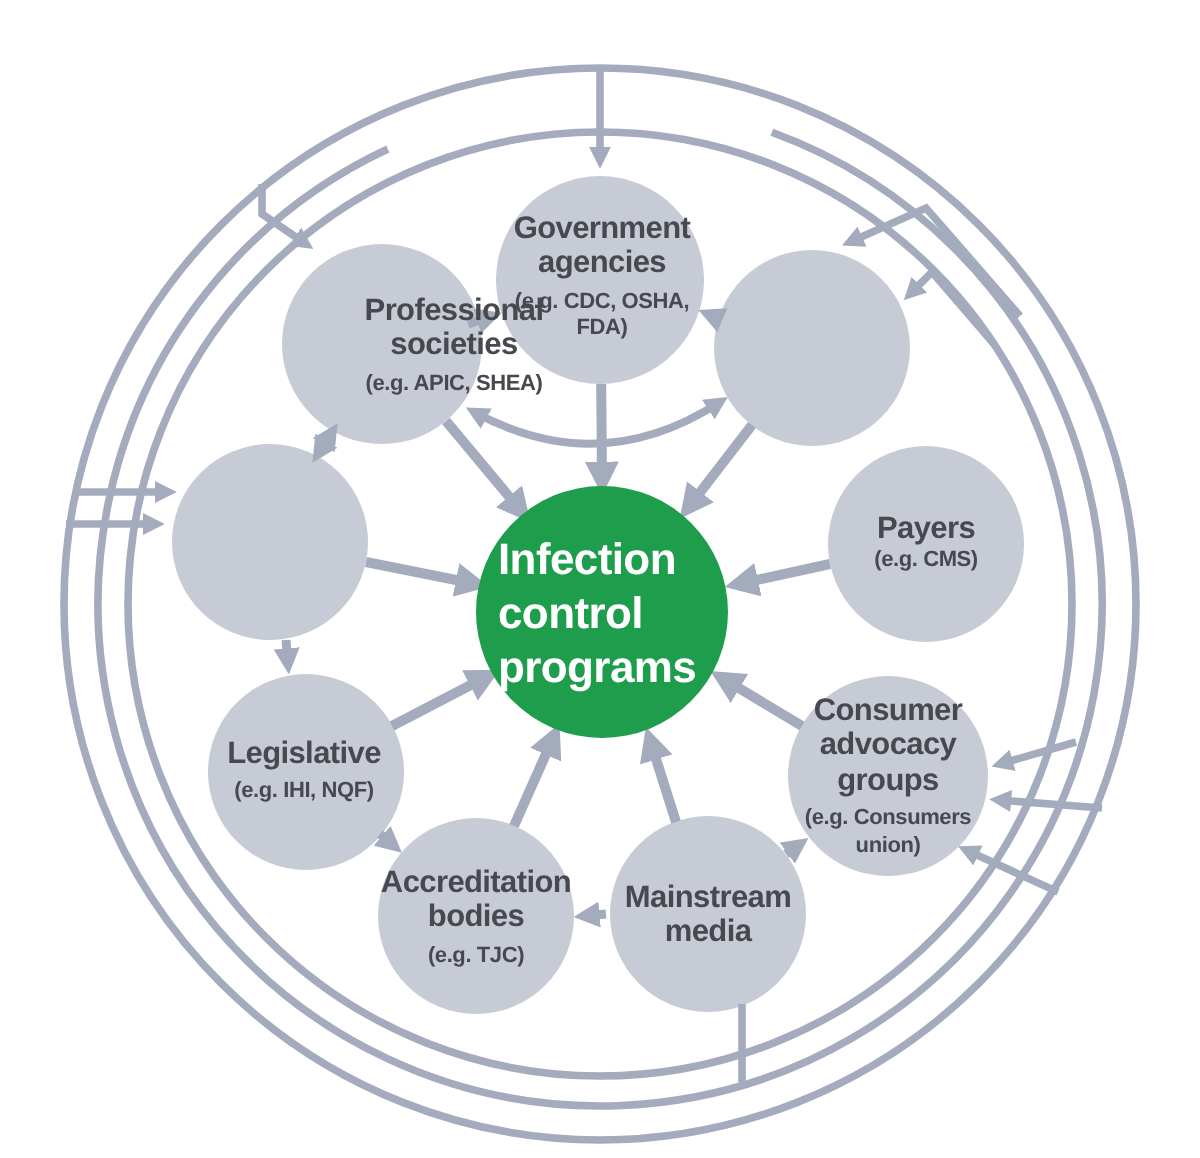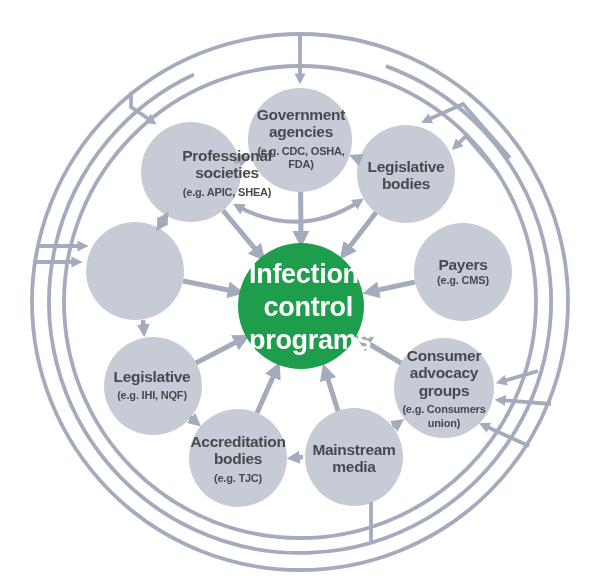--- a/index.html
+++ b/index.html
@@ -4,22 +4,22 @@
 <style>
   html,body{margin:0;padding:0;background:#ffffff;}
   body{width:600px;height:579px;position:relative;overflow:hidden;
        font-family:"Liberation Sans",sans-serif;}
   #stage{position:absolute;left:0;top:0;width:600px;height:579px;}
   svg{position:absolute;left:0;top:0;}
   .node-label{position:absolute;transform:translate(-50%,-50%);text-align:center;
       color:#48494f;font-weight:700;pointer-events:none;}
   .node-label .main{font-size:15.5px;line-height:1.12;letter-spacing:-0.3px;}
   .node-label .sub{font-size:11px;line-height:1.25;margin-top:4px;letter-spacing:-0.2px;text-align:center;}
-  .center-label{position:absolute;transform:translate(-50%,-50%);text-align:right;
-      color:#ffffff;font-weight:700;font-size:27px;line-height:1.22;
+  .center-label{position:absolute;transform:translate(-50%,-50%);text-align:left;
+      color:#ffffff;font-weight:700;font-size:22px;line-height:1.22;
       letter-spacing:-0.3px;pointer-events:none;}
 </style>
 </head>
 <body>
 
 <div id="stage">
 
 <svg width="600" height="579" viewBox="0 0 600 579">
   <defs>
     <marker id="ah" viewBox="0 0 10 10" refX="6" refY="5" markerWidth="3.4" markerHeight="3.4" orient="auto-start-reverse">
@@ -84,23 +84,20 @@
     <path d="M 223,210.5 L 261,256" marker-end="url(#ah)"></path>
   </g>
 
   <circle cx="301" cy="306" r="63" fill="#1e9e4c"></circle>
 </svg>
 
 <div class="node-label" style="left:301px;top:139px;width:100px;">
   <div class="main">Government agencies</div>
   <div class="sub">(e.g. CDC, OSHA, FDA)</div>
 </div>
-<div class="node-label" style="left:406px;top:175px;width:92px;">
-  <div class="main">Legislative bodies</div>
-</div>
 <div class="node-label" style="left:444px;top:389px;width:102px;">
   <div class="main">Consumer advocacy groups</div>
   <div class="sub">(e.g. Consumers union)</div>
 </div>
 <div class="node-label" style="left:463px;top:272px;width:92px;">
   <div class="main">Payers</div>
   <div class="sub" style="margin-top:1px;">(e.g. CMS)</div>
 </div>
 <div class="node-label" style="left:354px;top:458px;width:100px;">
   <div class="main">Mainstream media</div>

